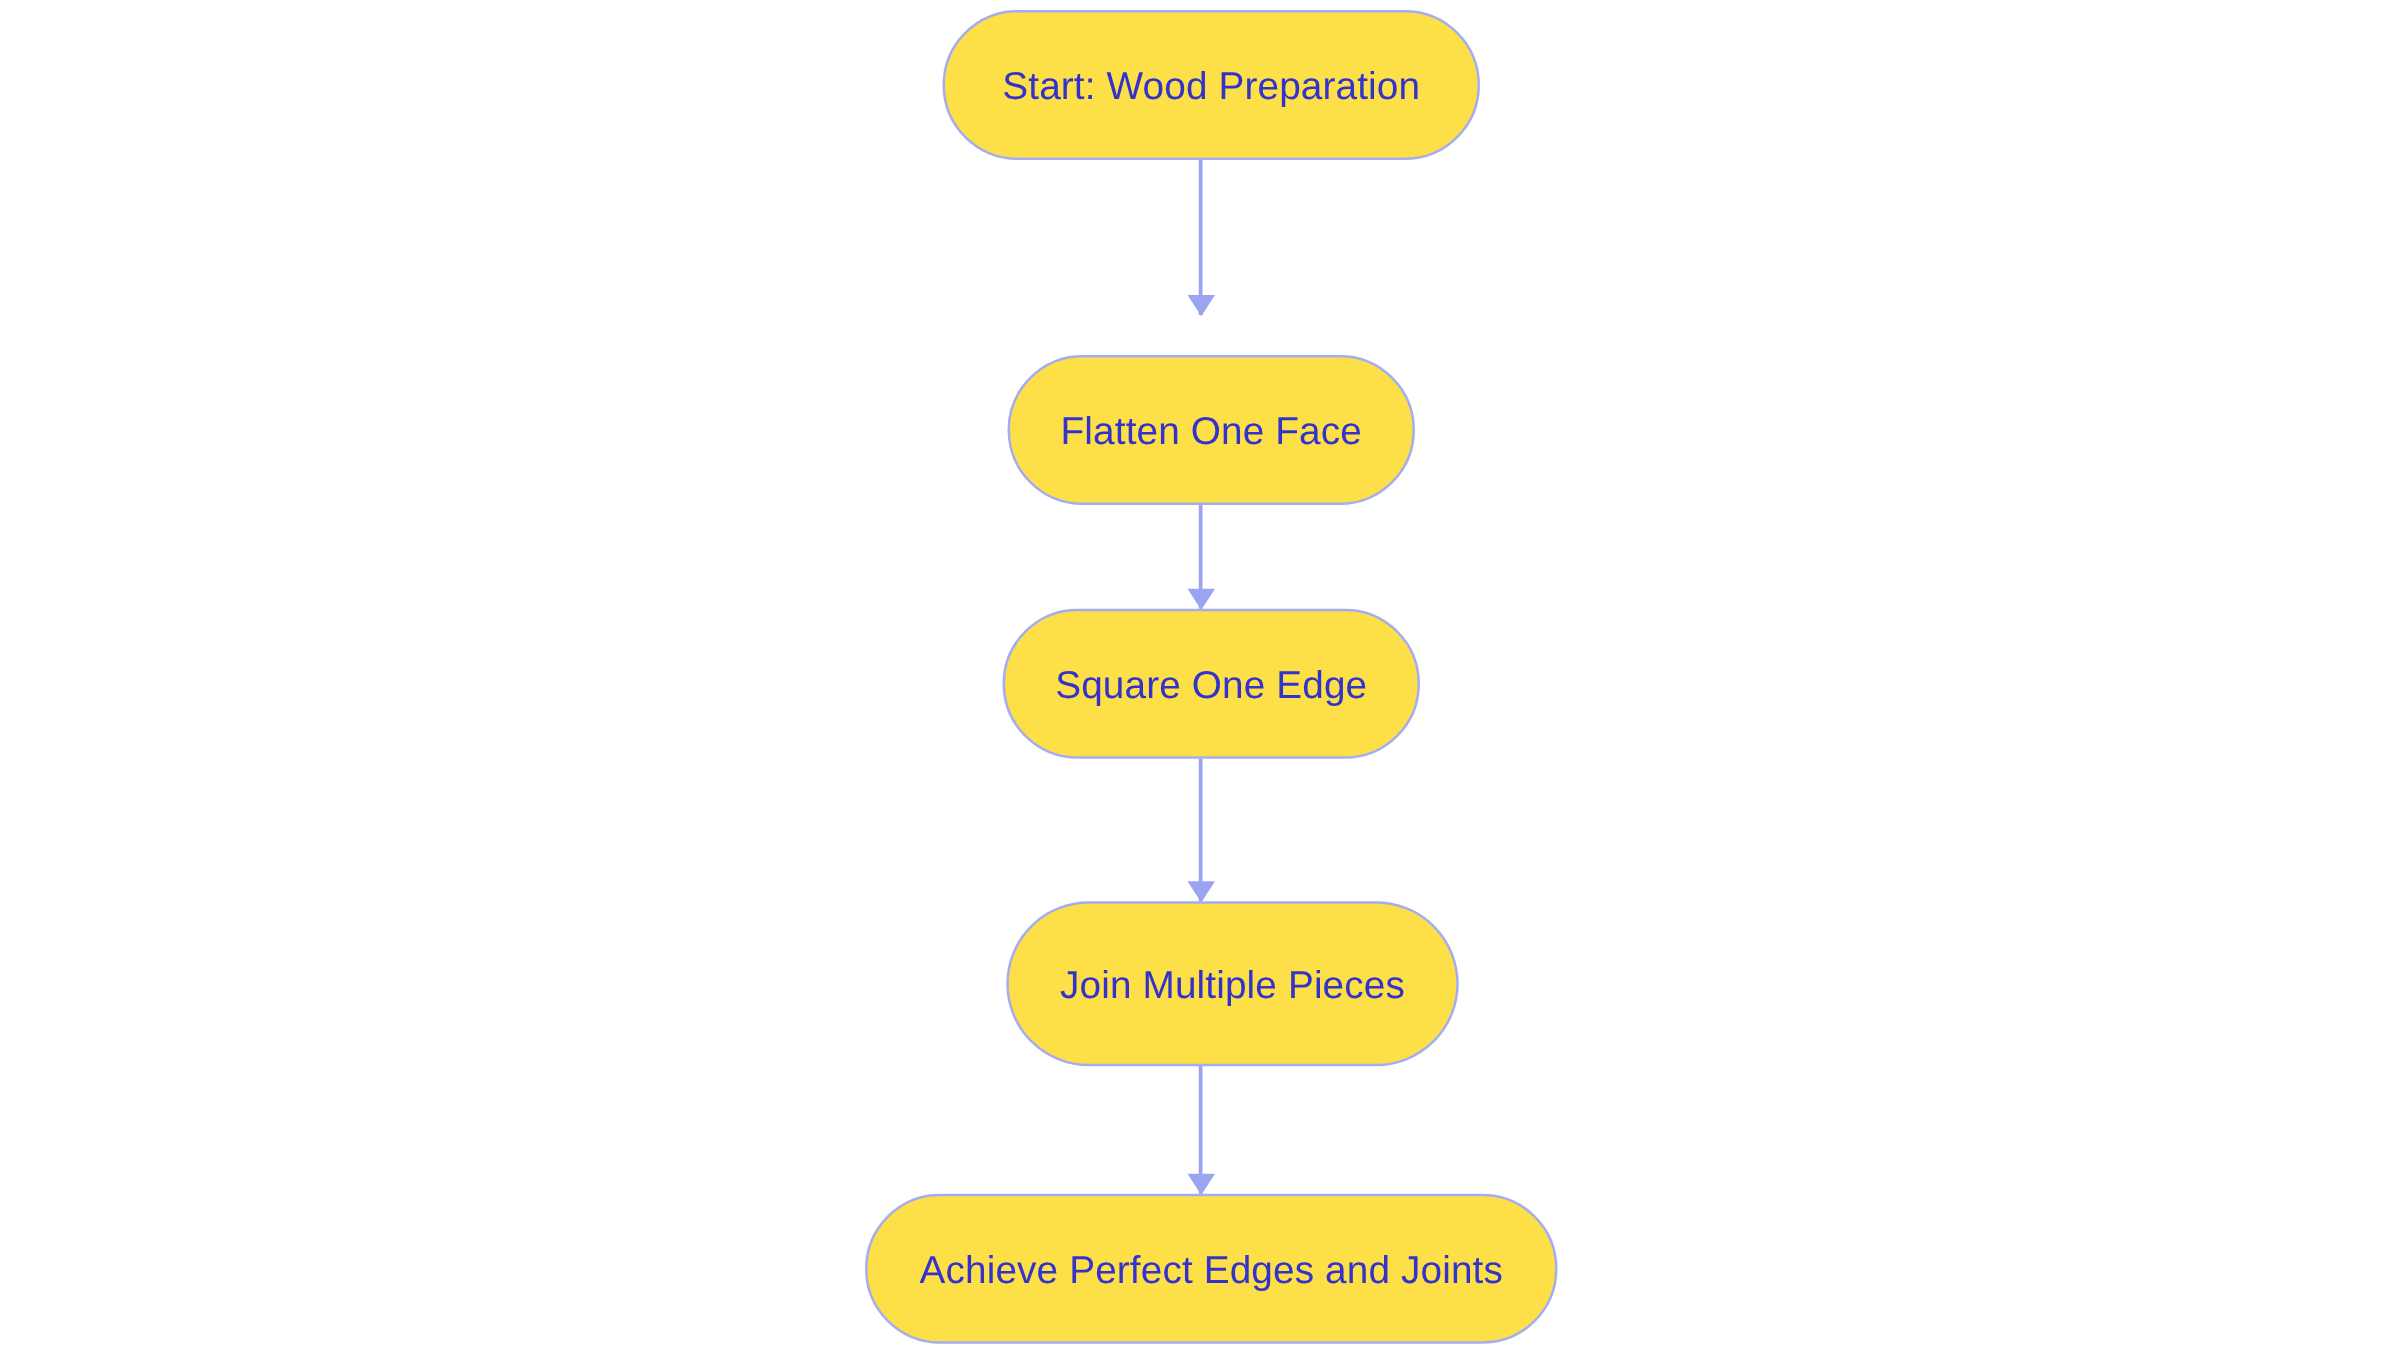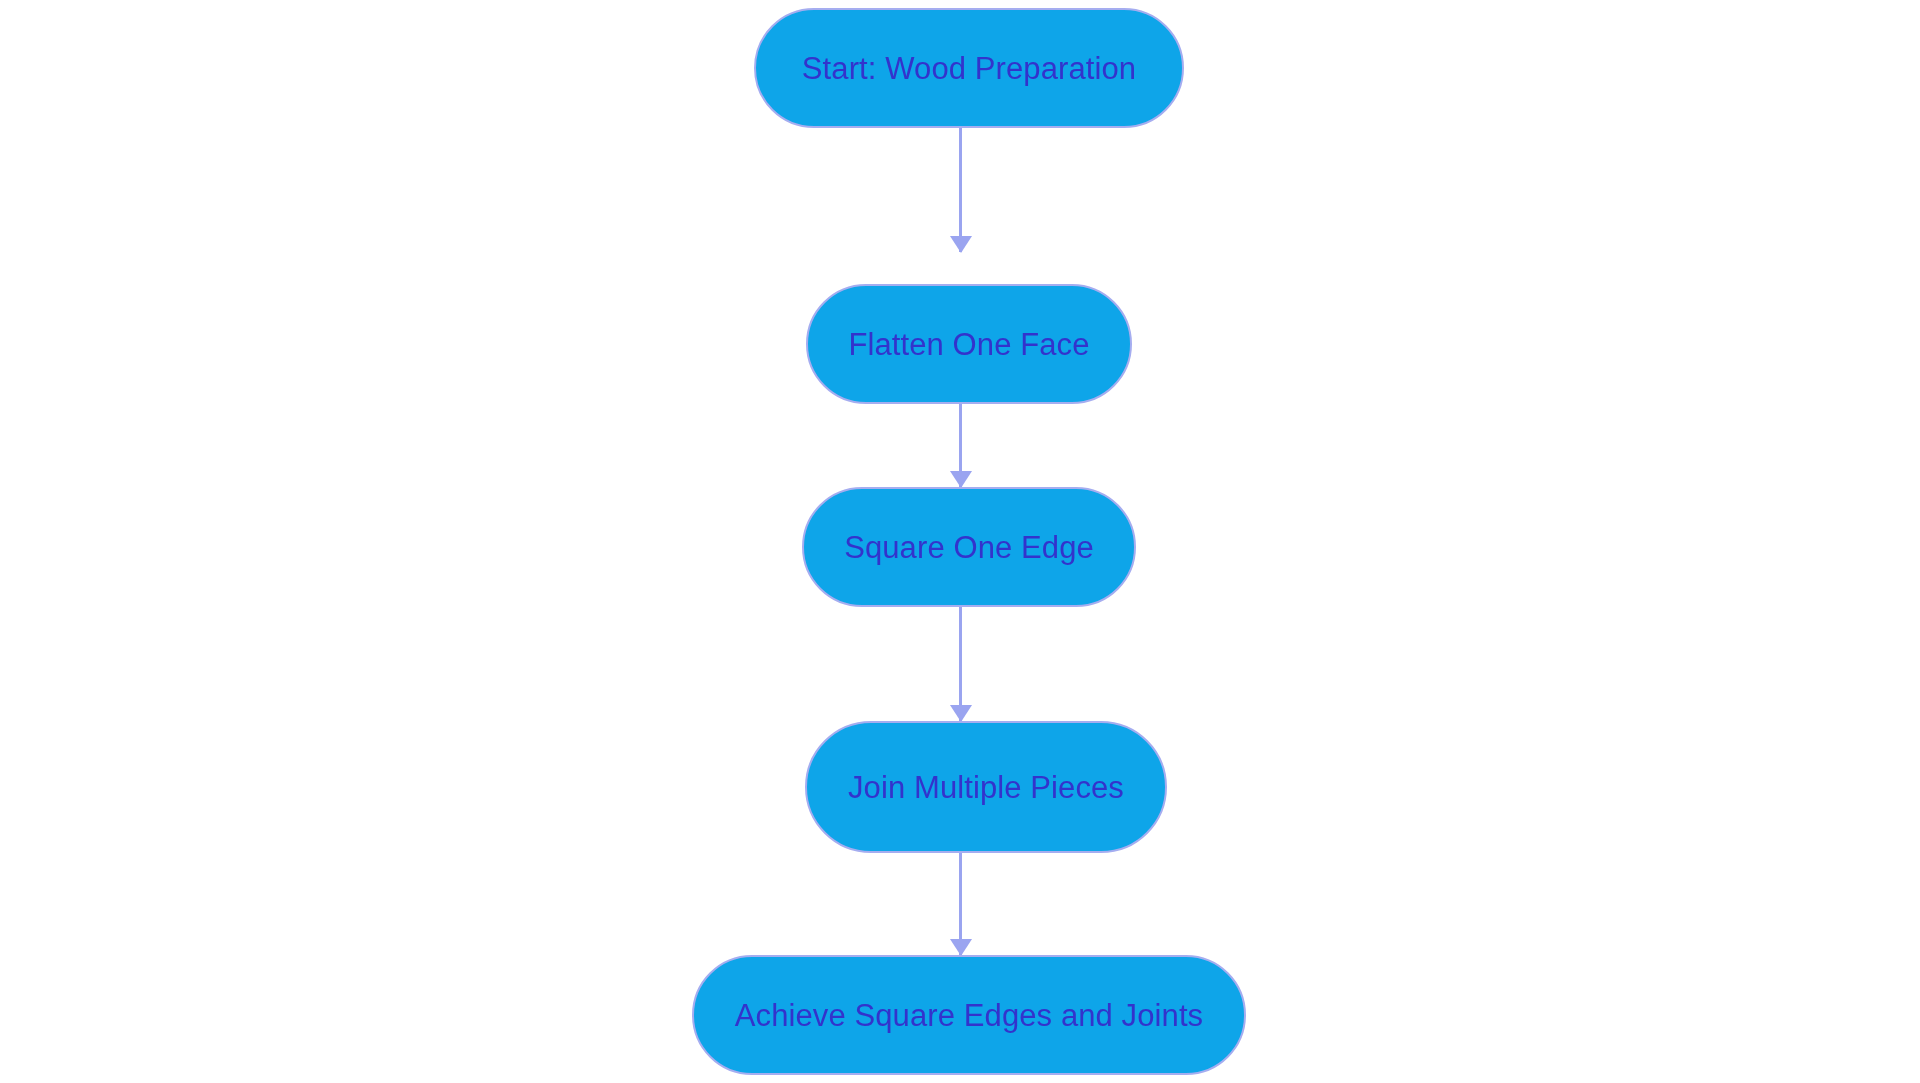--- a/index.html
+++ b/index.html
@@ -22,21 +22,21 @@
     background: #ffffff;
   }
 
   
   .flow-node {
     position: absolute;
     box-sizing: border-box;
     display: flex;
     align-items: center;
     justify-content: center;
-    background: #0ea5e9;
+    background: #fde047;
     border: 2px solid #a5adf0;
     border-radius: 999px;
     color: #3333cc;
     white-space: nowrap;
     z-index: 2;
   }
   .flow-node .node-label {
     font-size: 31px;
     font-weight: 400;
     letter-spacing: 0.1px;
@@ -108,16 +108,16 @@
 
   <div class="flow-node" id="node-join">
     <span class="node-label">Join Multiple Pieces</span>
   </div>
 
   <div class="flow-edge" id="edge-4">
     <span class="arrow-head"></span>
   </div>
 
   <div class="flow-node" id="node-achieve">
-    <span class="node-label">Achieve Square Edges and Joints</span>
+    <span class="node-label">Achieve Perfect Edges and Joints</span>
   </div>
 
 </div>
 
 </body></html>

